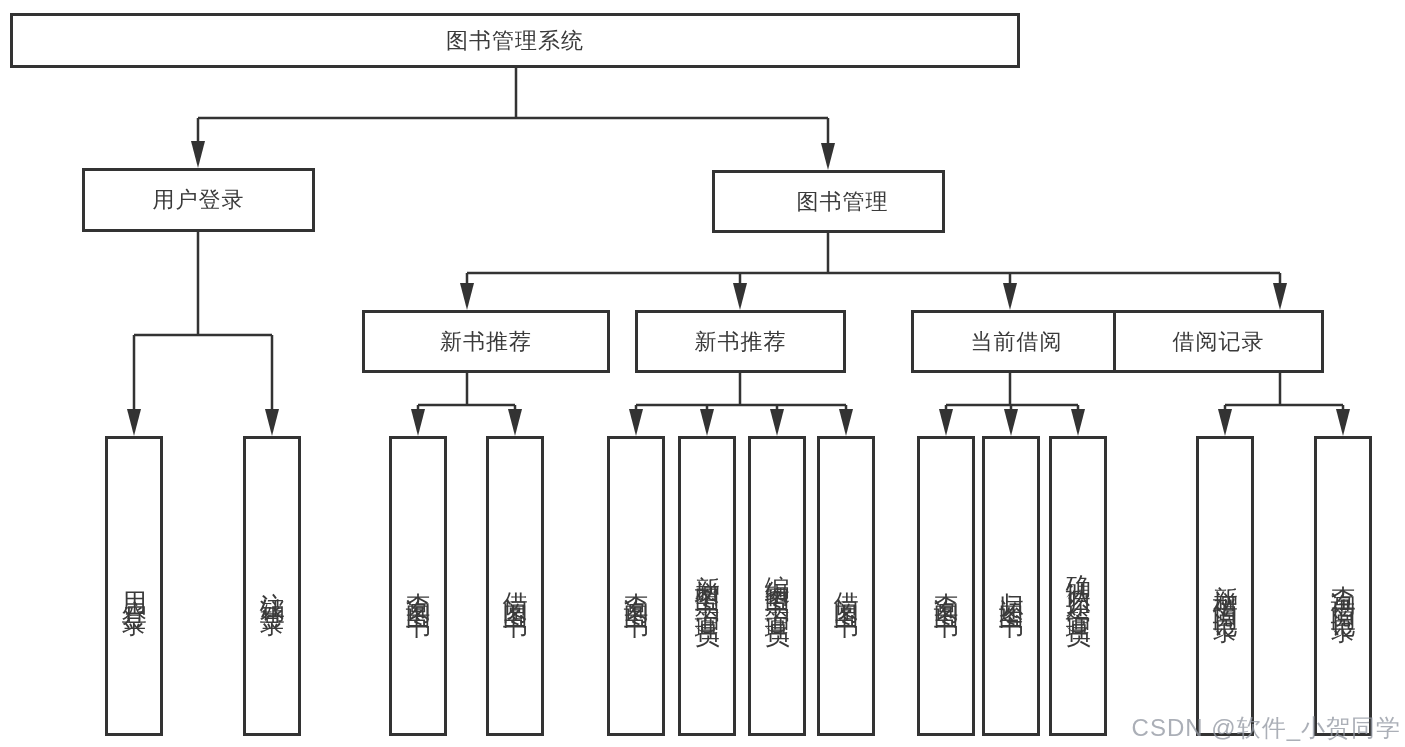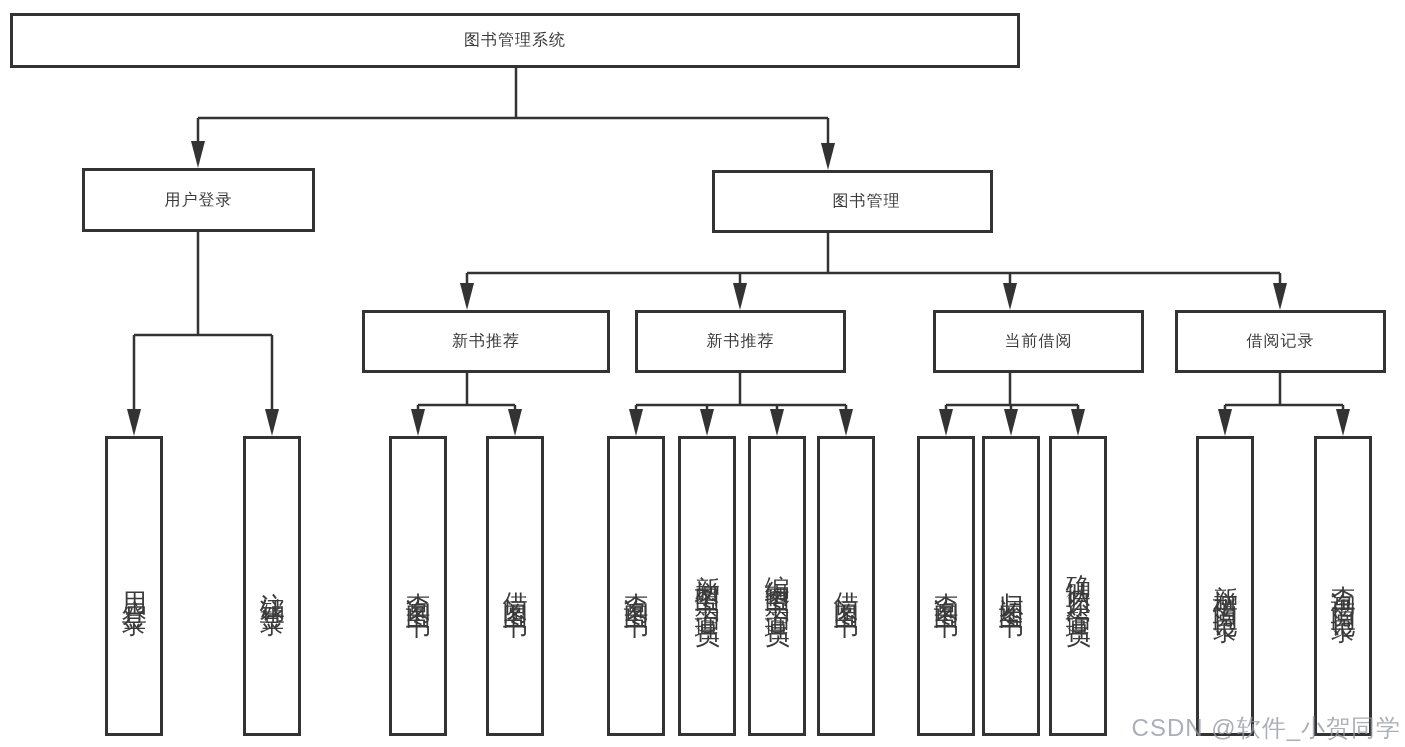--- a/index.html
+++ b/index.html
@@ -6,21 +6,21 @@
   #canvas{
     position:relative;width:1405px;height:747px;background:#fff;
     font-family:"Liberation Sans",sans-serif;overflow:hidden;
   }
   #wires{position:absolute;left:0;top:0;z-index:0;}
   .node{
     position:absolute;box-sizing:border-box;background:#fff;
     border:3px solid #333;color:#3a3a3a;z-index:1;
     display:flex;align-items:center;justify-content:center;text-align:center;
   }
-  .h-node{font-size:16px;letter-spacing:1px;text-align:center;}
+  .h-node{font-size:22px;letter-spacing:1px;text-align:center;}
   .leaf{top:436px;width:58px;height:300px;}
   .vtext{
     writing-mode:vertical-rl;text-orientation:mixed;
     font-size:25px;letter-spacing:7px;line-height:1.1;color:#3a3a3a;
   }
   .watermark{
     position:absolute;top:712px;right:4px;z-index:3;
     font-size:24px;color:rgba(148,153,163,0.78);letter-spacing:1px;
     white-space:nowrap;
   }
@@ -66,26 +66,26 @@
       <polygon points="1004,409 1018,409 1011,436"></polygon>
       <polygon points="1071,409 1085,409 1078,436"></polygon>
       <polygon points="1218,409 1232,409 1225,436"></polygon>
       <polygon points="1336,409 1350,409 1343,436"></polygon>
     </g>
   </svg>
 
   <div class="node h-node" style="left:10px;top:13px;width:1010px;height:55px;">图书管理系统</div>
 
   <div class="node h-node" style="left:82px;top:168px;width:233px;height:64px;">用户登录</div>
-  <div class="node h-node" style="left:712px;top:170px;width:281px;height:63px;padding-left:28px;">图书管理</div>
+  <div class="node h-node" style="left:712px;top:170px;width:233px;height:63px;padding-left:28px;">图书管理</div>
 
   <div class="node h-node" style="left:362px;top:310px;width:248px;height:63px;">新书推荐</div>
   <div class="node h-node" style="left:635px;top:310px;width:211px;height:63px;">新书推荐</div>
-  <div class="node h-node" style="left:933px;top:310px;width:211px;height:63px;">当前借阅</div>
-  <div class="node h-node" style="left:1175px;top:310px;width:211px;height:63px;">借阅记录</div>
+  <div class="node h-node" style="left:911px;top:310px;width:211px;height:63px;">当前借阅</div>
+  <div class="node h-node" style="left:1113px;top:310px;width:211px;height:63px;">借阅记录</div>
 
   <div class="node leaf" style="left:105px;">
     <span class="vtext">用户登录</span>
   </div>
   <div class="node leaf" style="left:243px;">
     <span class="vtext">注销登录</span>
   </div>
   <div class="node leaf" style="left:389px;">
     <span class="vtext">查询图书</span>
   </div>

